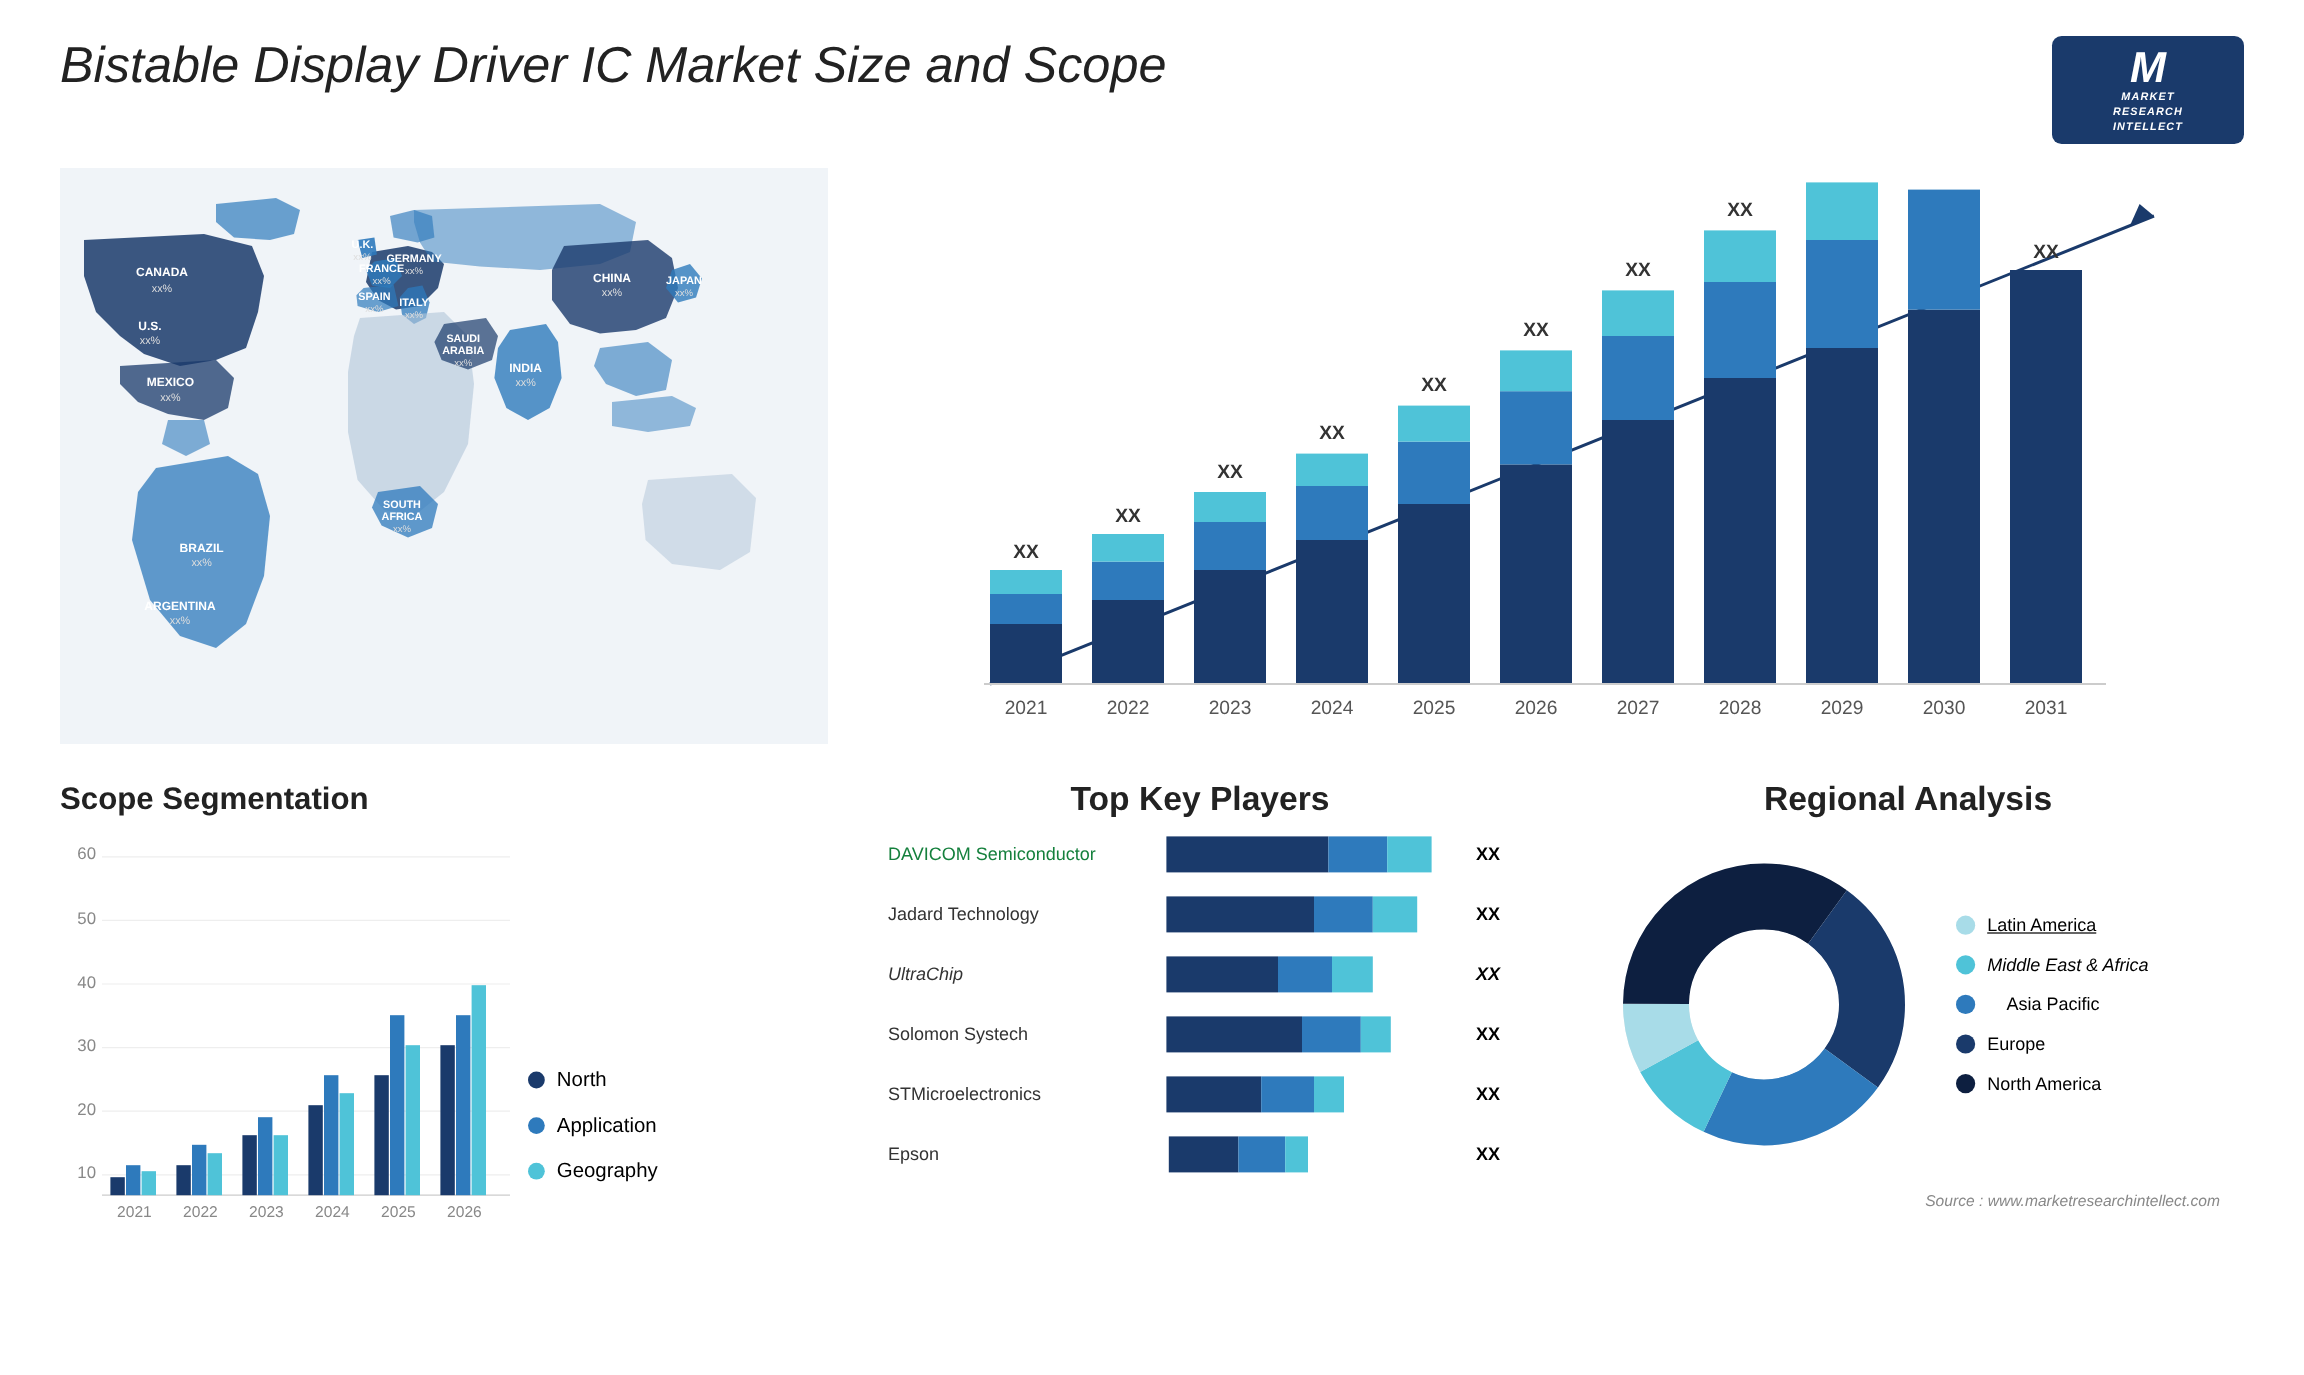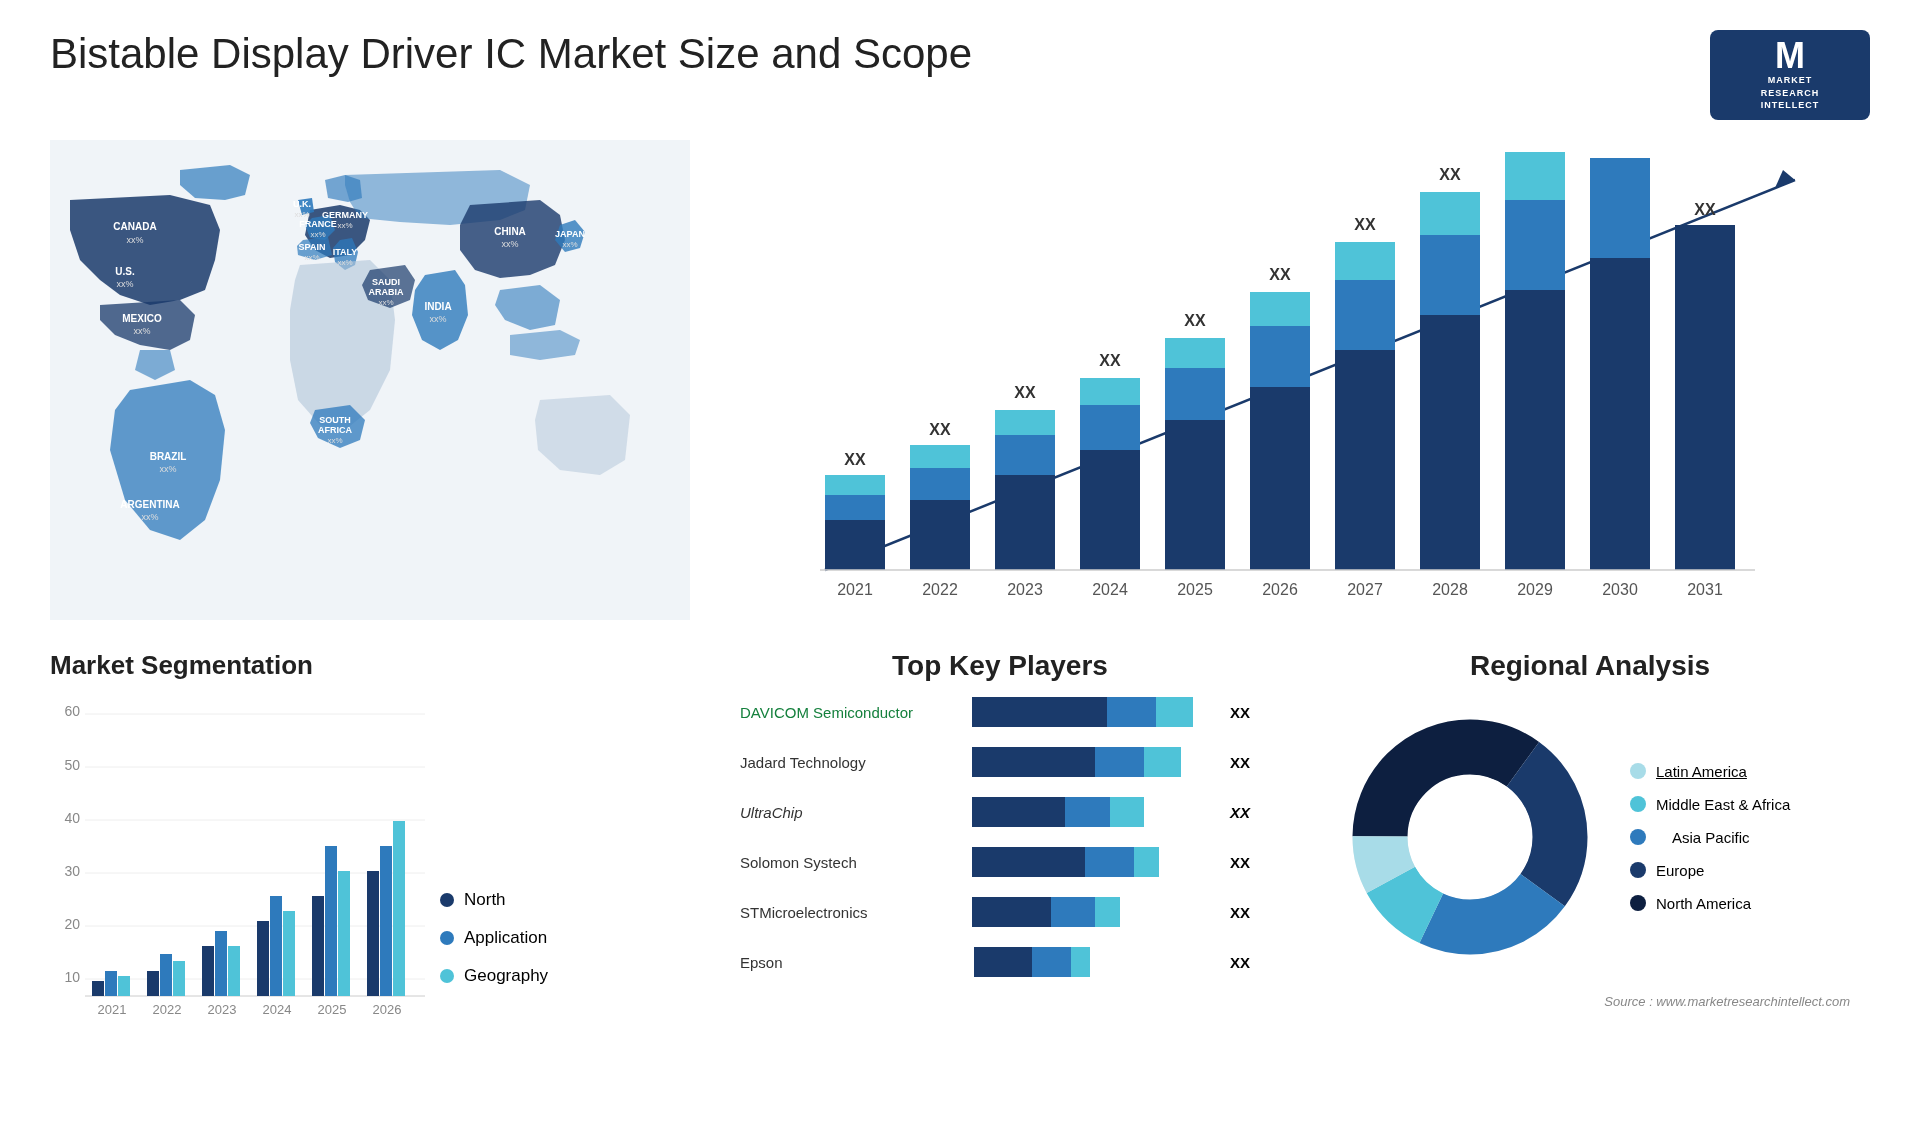--- a/index.html
+++ b/index.html
@@ -17,20 +17,21 @@
       width: 100%;
       height: 100%;
     }
 
     
     .header {
       display: flex;
       justify-content: space-between;
       align-items: flex-start;
       margin-bottom: 20px;
+      font-style: italic;
     }
 
     .page-title {
       font-size: 42px;
       font-weight: 400;
       color: #222;
     }
 
     .logo-container {
       display: flex;
@@ -259,21 +260,21 @@
         <text x="790" y="445" text-anchor="middle" font-size="16" fill="#555">2029</text>
         <text x="875" y="445" text-anchor="middle" font-size="16" fill="#555">2030</text>
         <text x="960" y="445" text-anchor="middle" font-size="16" fill="#555">2031</text>
       </svg>
     </div>
   </div>
 
   <div style="display:flex; gap:30px; height:460px;">
 
     <div style="width:640px; flex-shrink:0;">
-      <h2 class="section-title" style="text-align:left; font-size:26px;">Market Segmentation</h2>
+      <h2 class="section-title" style="text-align:left; font-size:26px;">Scope Segmentation</h2>
       <div style="display:flex; gap:10px; align-items:flex-end;">
 
         <svg viewBox="0 0 380 320" width="380" height="320">
 
           <text x="30" y="20" text-anchor="end" font-size="14" fill="#888">60</text>
           <text x="30" y="74" text-anchor="end" font-size="14" fill="#888">50</text>
           <text x="30" y="127" text-anchor="end" font-size="14" fill="#888">40</text>
           <text x="30" y="180" text-anchor="end" font-size="14" fill="#888">30</text>
           <text x="30" y="233" text-anchor="end" font-size="14" fill="#888">20</text>
           <text x="30" y="286" text-anchor="end" font-size="14" fill="#888">10</text>
@@ -422,21 +423,21 @@
           <circle cx="140" cy="140" r="90" fill="none" stroke="#a8dce8" stroke-width="55" stroke-dasharray="45.2 520.3" stroke-dashoffset="-378.8" transform="rotate(-90 140 140)"></circle>
 
           <circle cx="140" cy="140" r="62" fill="white"></circle>
         </svg>
 
         <div style="display:flex; flex-direction:column; gap:16px;">
           <div style="display:flex; align-items:center; gap:10px;text-decoration:underline;">
             <div style="width:16px;height:16px;border-radius:50%;background:#a8dce8;flex-shrink:0;"></div>
             <span style="font-size:15px;">Latin America</span>
           </div>
-          <div style="display:flex; align-items:center; gap:10px;">
+          <div style="display:flex; align-items:center; gap:10px;font-style:italic;">
             <div style="width:16px;height:16px;border-radius:50%;background:#4fc3d8;flex-shrink:0;"></div>
             <span style="font-size:15px;">Middle East &amp; Africa</span>
           </div>
           <div style="display:flex; align-items:center; gap:10px;">
             <div style="width:16px;height:16px;border-radius:50%;background:#2e7abc;flex-shrink:0;"></div>
             <span style="font-size:15px;margin-left:16px;">Asia Pacific</span>
           </div>
           <div style="display:flex; align-items:center; gap:10px;">
             <div style="width:16px;height:16px;border-radius:50%;background:#1a3a6b;flex-shrink:0;"></div>
             <span style="font-size:15px;">Europe</span>

